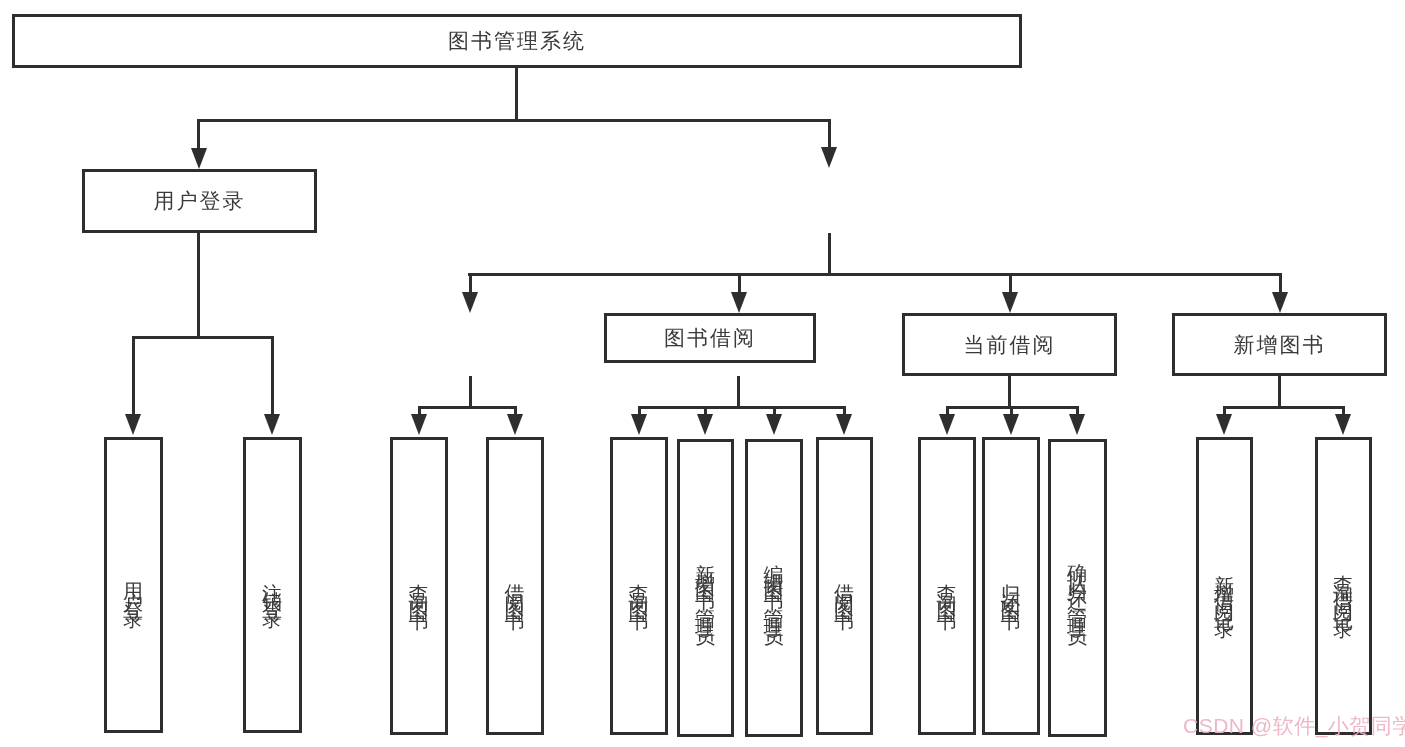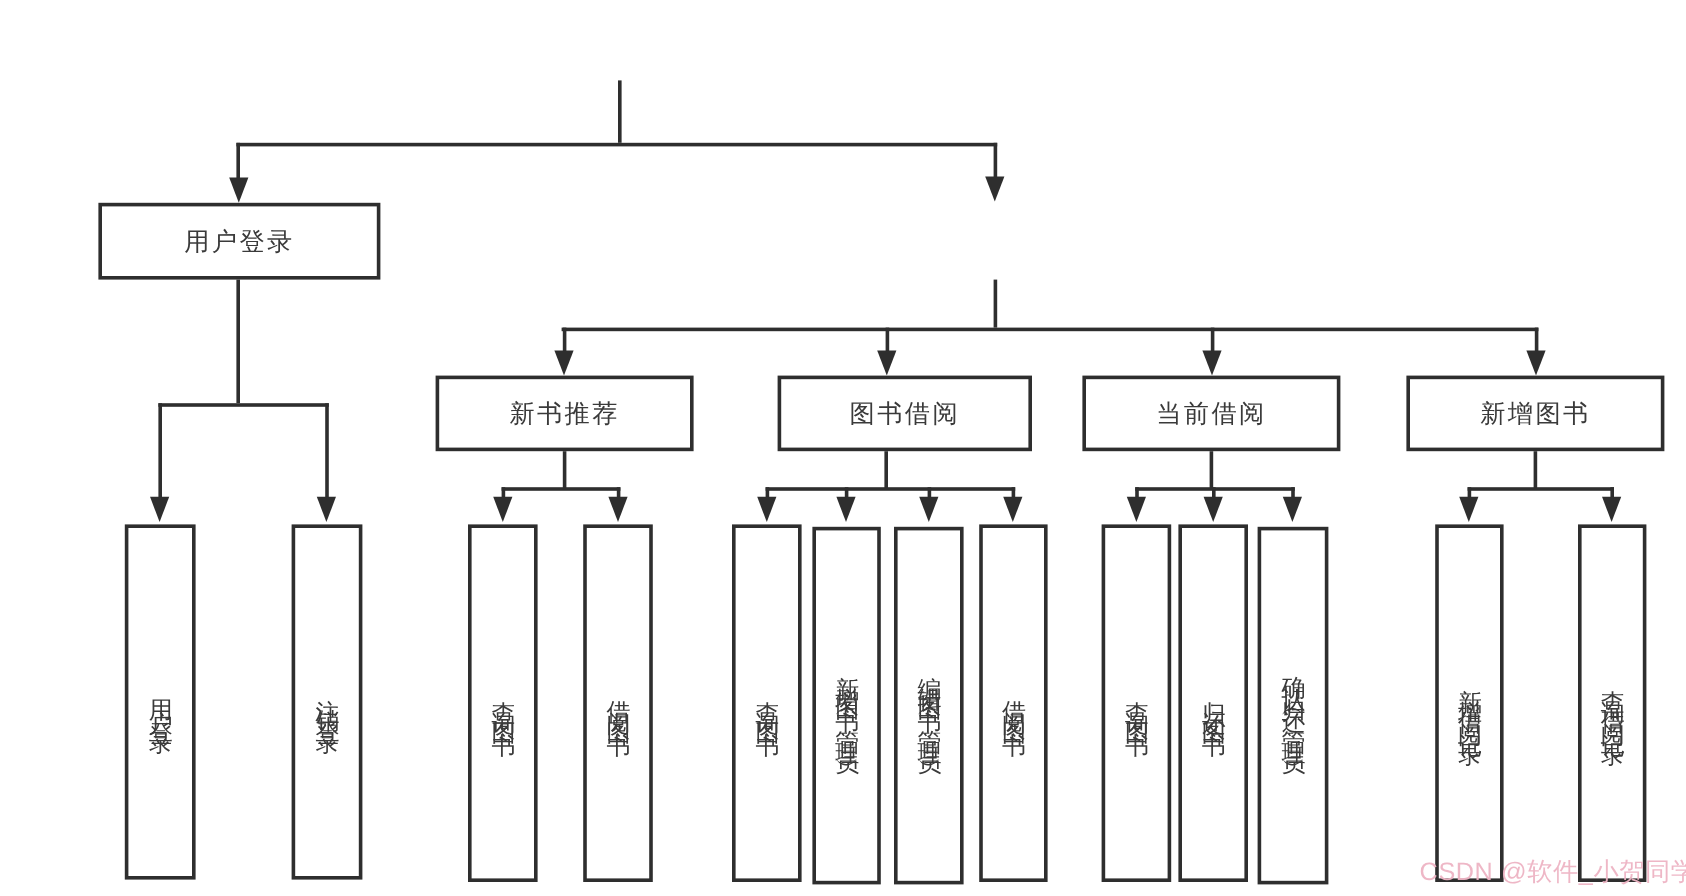--- a/index.html
+++ b/index.html
@@ -66,20 +66,21 @@
     opacity: 0.95;
     z-index: 5;
     white-space: nowrap;
   }
 </style>
 </head>
 <body>
 
 <div class="canvas">
 
+  <div class="box" style="left:12px; top:14px; width:1010px; height:54px;">图书管理系统</div>
 
   <div class="vline" style="left:515px; top:67px; height:52px;"></div>
   <div class="hline" style="left:197px; top:119px; width:634px;"></div>
   <div class="vline" style="left:197px; top:119px; height:32px;"></div>
   <div class="arrow" style="left:191px; top:148px;"></div>
   <div class="vline" style="left:828px; top:119px; height:32px;"></div>
   <div class="arrow" style="left:821px; top:147px;"></div>
 
   <div class="box" style="left:82px; top:169px; width:235px; height:64px;">用户登录</div>
 
@@ -94,22 +95,21 @@
   <div class="hline" style="left:468px; top:273px; width:814px;"></div>
   <div class="vline" style="left:469px; top:273px; height:22px;"></div>
   <div class="arrow" style="left:462px; top:292px;"></div>
   <div class="vline" style="left:738px; top:273px; height:22px;"></div>
   <div class="arrow" style="left:731px; top:292px;"></div>
   <div class="vline" style="left:1009px; top:273px; height:22px;"></div>
   <div class="arrow" style="left:1002px; top:292px;"></div>
   <div class="vline" style="left:1279px; top:273px; height:22px;"></div>
   <div class="arrow" style="left:1272px; top:292px;"></div>
 
-  <div class="box" style="left:363px; top:313px; width:215px; height:63px;">新书推荐</div>
-  <div class="box" style="left:648px; top:313px; width:212px; height:63px;">图书借阅</div>
+  <div class="box" style="left:604px; top:313px; width:212px; height:50px;">图书借阅</div>
   <div class="box" style="left:902px; top:313px; width:215px; height:63px;">当前借阅</div>
   <div class="box" style="left:1172px; top:313px; width:215px; height:63px;">新增图书</div>
 
   <div class="vline" style="left:469px; top:376px; height:31px;"></div>
   <div class="hline" style="left:418px; top:406px; width:99px;"></div>
   <div class="vline" style="left:418px; top:406px; height:10px;"></div>
   <div class="arrow" style="left:411px; top:414px;"></div>
   <div class="vline" style="left:514px; top:406px; height:10px;"></div>
   <div class="arrow" style="left:507px; top:414px;"></div>
 

